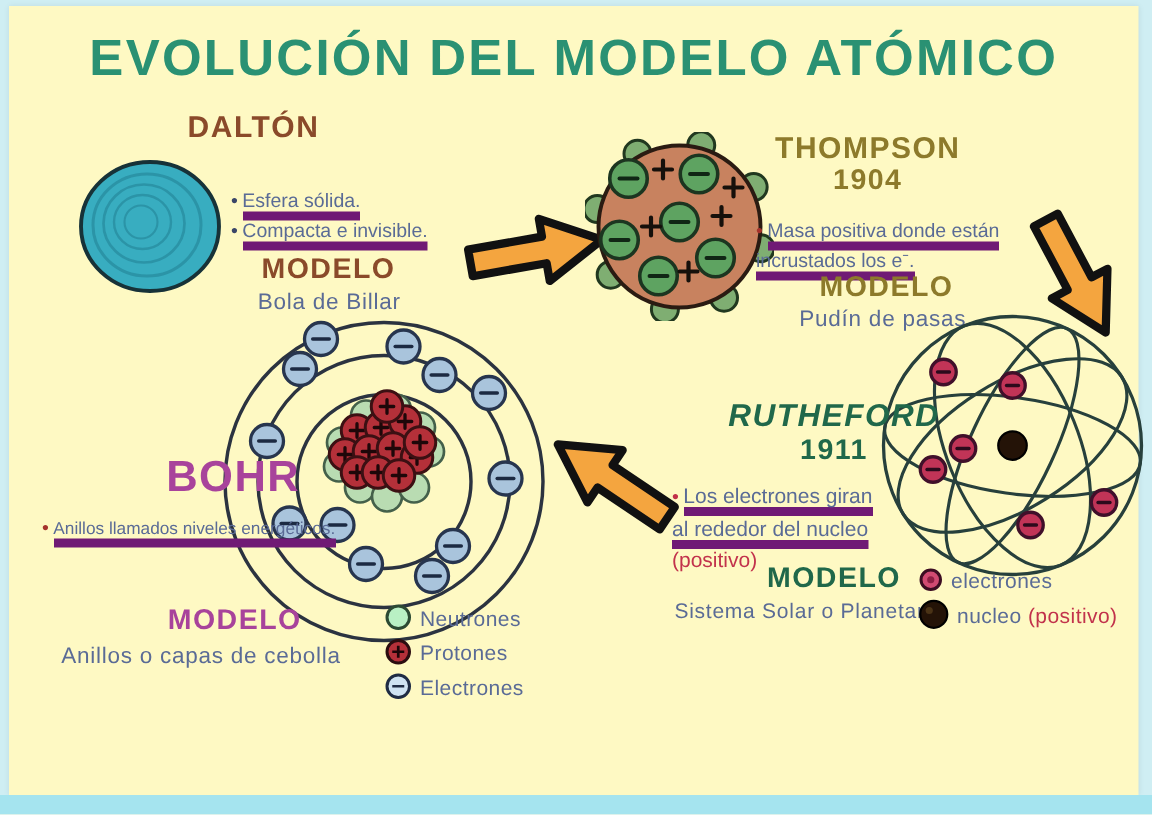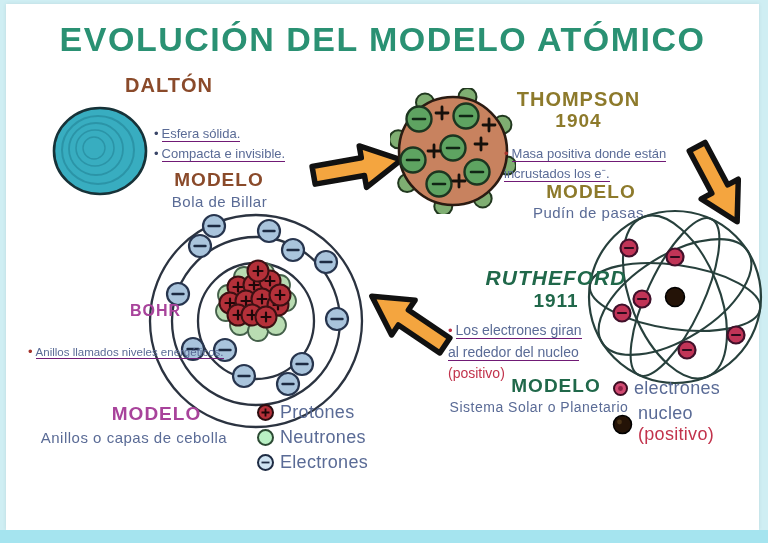--- a/index.html
+++ b/index.html
@@ -1,45 +1,45 @@
 <!DOCTYPE html>
 <html><head>
 <meta charset="utf-8">
 <style>
   html,body{margin:0;padding:0;background:#e8f6f8;font-family:"Liberation Sans",sans-serif;}
   #canvas{position:relative;width:768px;height:543px;background:#cfeef3;overflow:hidden;}
-  #page{position:absolute;left:6px;top:4px;right:9px;bottom:13px;background:#ffffff;box-shadow:0 0 4px rgba(0,0,0,.08);}
+  #page{position:absolute;left:6px;top:4px;right:9px;bottom:13px;background:#fef9c3;box-shadow:0 0 4px rgba(0,0,0,.08);}
   #bottom-strip{position:absolute;left:0;right:0;bottom:0;height:13px;background:#a5e4ef;}
   .abs{position:absolute;}
   .ctr{text-align:center;}
 
   
   #title{left:0;right:0;top:16px;text-align:center;font-size:34px;font-weight:bold;
          letter-spacing:1.5px;color:#2a9173;}
   .sec-head{font-weight:bold;letter-spacing:1px;line-height:1.12;}
   .sec-head .nm{font-size:20px;display:block;}
   .sec-head .yr{font-size:19px;display:block;}
   .dalton-c{color:#8a4a2a;}
   .thompson-c{color:#8d7a2b;}
   .rutherford-c{color:#20684a;}
   .bohr-c{color:#a8439b;}
   .modelo{font-size:19px;font-weight:bold;letter-spacing:1px;}
 
   
   .hw{color:#5a6b96;font-size:13px;line-height:1.55;}
-  .hw .rule{border-bottom:1px solid #701a75;}
+  .hw .rule{border-bottom:6px solid #701a75;}
   .hw-value{color:#5a6b96;font-size:15px;letter-spacing:.5px;}
   .bullet{font-size:13px;margin-right:3px;}
   .b-navy{color:#3a4668;} .b-red{color:#a5332c;} .b-crimson{color:#c23148;} .b-mag{color:#a5332c;}
   .red-note{color:#c2334c;}
   .small{font-size:11.5px;}
 
   
   .legend-row{display:flex;align-items:center;gap:5px;margin-bottom:4px;}
-  .legend-row .lbl{color:#5a6b96;font-size:18px;letter-spacing:.3px;}
+  .legend-row .lbl{color:#5a6b96;font-size:14px;letter-spacing:.3px;}
   .legend-row svg{flex:0 0 auto;display:block;}
 </style>
 </head>
 <body>
 
 <div id="canvas">
   <div id="page">
 
     <div id="title" class="abs">EVOLUCIÓN DEL MODELO ATÓMICO</div>
 
@@ -248,46 +248,46 @@
           <circle cx="104" cy="168" r="11" fill="#a9c4dc" stroke="#27354e" stroke-width="2.2"></circle>
           <path d="M 98.5 168 H 109.5" stroke="#1c2a42" stroke-width="2.4" stroke-linecap="round"></path>
           <circle cx="162" cy="156" r="11" fill="#a9c4dc" stroke="#27354e" stroke-width="2.2"></circle>
           <path d="M 156.5 156 H 167.5" stroke="#1c2a42" stroke-width="2.4" stroke-linecap="round"></path>
           <circle cx="148" cy="176" r="11" fill="#a9c4dc" stroke="#27354e" stroke-width="2.2"></circle>
           <path d="M 142.5 176 H 153.5" stroke="#1c2a42" stroke-width="2.4" stroke-linecap="round"></path>
         </g>
       </svg>
 
     <div class="abs sec-head ctr bohr-c" style="left:92px;top:298px;width:115px;">
-      <span class="nm" style="font-size:16px;">BOHR</span>
+      <span class="nm" style="font-size:29px;">BOHR</span>
     </div>
 
     <div class="abs hw" style="left:22px;top:338px;width:218px;">
       <div class="small"><span class="bullet b-mag">•</span><span class="rule">Anillos llamados niveles energéticos.</span></div>
     </div>
 
     <div class="abs modelo ctr bohr-c" style="left:78px;top:399px;width:145px;">MODELO</div>
     <div class="abs hw-value ctr" style="left:18px;top:425px;width:220px;text-align:center;"><span class="rule">Anillos o capas de cebolla</span></div>
 
     <div class="abs" style="left:250px;top:398px;">
+      <div class="legend-row">
+        <svg width="19" height="19" viewBox="0 0 19 19">
+          <circle cx="9.5" cy="9.5" r="7.5" fill="#b9f0c4" stroke="#2c4a33" stroke-width="2"></circle>
+        </svg>
+        <span class="lbl">Neutrones</span>
+      </div>
       <div class="legend-row">
         <svg width="19" height="19" viewBox="0 0 19 19">
           <circle cx="9.5" cy="9.5" r="7.5" fill="#b43039" stroke="#2b0d10" stroke-width="2"></circle>
           <path d="M 5.5,9.5 H 13.5 M 9.5,5.5 V 13.5" stroke="#1c0608" stroke-width="1.8"></path>
         </svg>
         <span class="lbl">Protones</span>
       </div>
       <div class="legend-row">
         <svg width="19" height="19" viewBox="0 0 19 19">
-          <circle cx="9.5" cy="9.5" r="7.5" fill="#b9f0c4" stroke="#2c4a33" stroke-width="2"></circle>
-        </svg>
-        <span class="lbl">Neutrones</span>
-      </div>
-      <div class="legend-row">
-        <svg width="19" height="19" viewBox="0 0 19 19">
           <circle cx="9.5" cy="9.5" r="7.5" fill="#cfe3f2" stroke="#1f2c44" stroke-width="2"></circle>
           <path d="M 5.5,9.5 H 13.5" stroke="#1f2c44" stroke-width="1.8"></path>
         </svg>
         <span class="lbl">Electrones</span>
       </div>
     </div>
 
   </div>
   <div id="bottom-strip"></div>
 </div>

